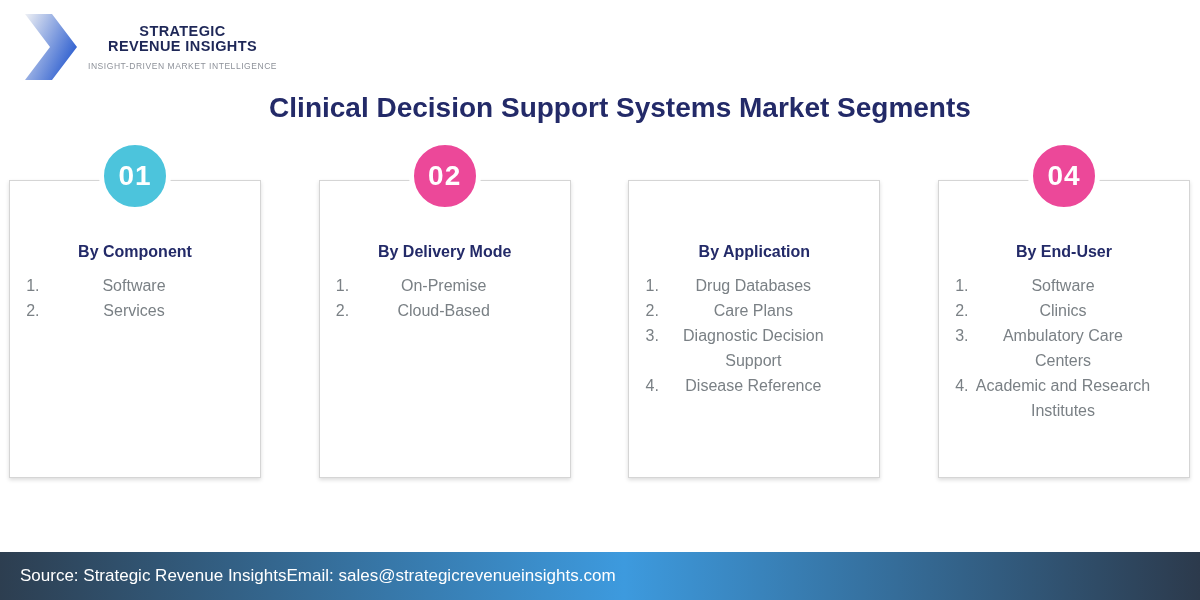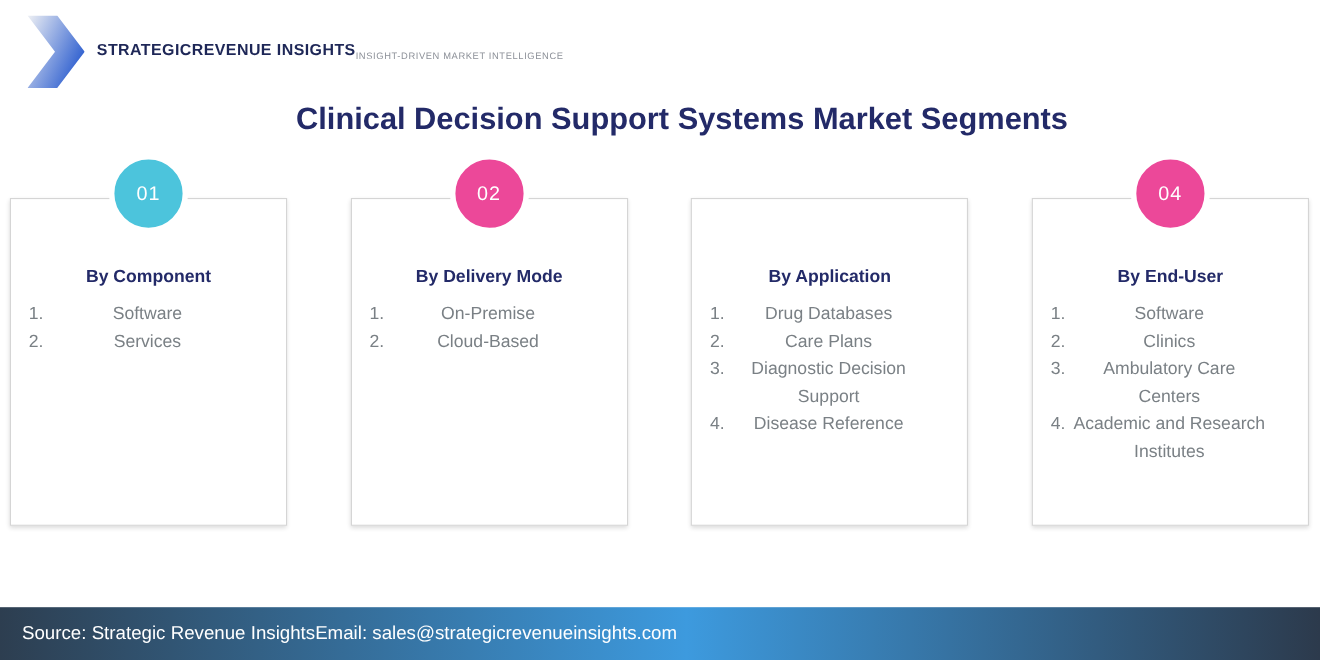--- a/index.html
+++ b/index.html
@@ -2,38 +2,38 @@
 <html style="--title-color: #232a68; --heading-color: #232a68; --list-color: #7a8085; --footer-g1: #2d3e50; --footer-g2: #3d9ade; --footer-g3: #2c3a4c;"><head>
 <meta charset="utf-8">
 <style>
   * { margin:0; padding:0; box-sizing:border-box; }
   html,body { width:1200px; height:600px; }
   body { font-family:"Liberation Sans", sans-serif; background:#ffffff; }
   .canvas { position:relative; width:1200px; height:600px; background:#fff; overflow:hidden; }
 
   
   .logo { position:absolute; top:14px; left:25px; display:flex; align-items:center; gap:11px; }
-  .logo-text { display:flex; flex-direction:row;text-align:center; }
+  .logo-text { display:flex; flex-direction:column;text-align:center; }
   .brand-line { font-size:14.5px; font-weight:bold; color:#1e2757; letter-spacing:0.4px; line-height:15px; }
   .brand-tagline { margin-top:7px; font-size:8.5px; color:#8d9199; letter-spacing:0.55px; }
 
   
   .title { position:absolute; top:92px; left:0; width:100%; text-align:center;
            font-size:28px; font-weight:bold; color:var(--title-color,#232a68);margin-left:20px; }
 
   
   .cards { position:absolute; top:180px; left:9px; width:1181px;
            display:flex; justify-content:space-between; }
   .card { position:relative; width:252px; height:298px; background:#fff;
           border:1px solid #d5d5d5; box-shadow:0 2px 4px rgba(0,0,0,0.14);
           padding-top:59px; text-align:center; }
   .circle { position:absolute; top:-41px; left:50%; transform:translateX(-50%);
             width:72px; height:72px; border-radius:50%; border:5px solid #ffffff;
             display:flex; align-items:center; justify-content:center; }
-  .circle span { color:#ffffff; font-size:18px; font-weight:normal; letter-spacing:1px; }
+  .circle span { color:#ffffff; font-size:28px; font-weight:bold; letter-spacing:1px; }
   .card h2 { font-size:16px; font-weight:bold; color:var(--heading-color,#232a68); line-height:24px; margin-bottom:9px; }
   .card ol { text-align:center; padding-left:34px; padding-right:36px;
              color:var(--list-color,#7a8085); font-size:16px; line-height:25px; }
   .card li { color:var(--list-color,#7a8085); }
 
   
   .footer { position:absolute; left:0; bottom:0; width:1200px; height:48px;
             background:linear-gradient(90deg, var(--footer-g1,#2d3e50) 0%, var(--footer-g2,#3d9ade) 52%, var(--footer-g3,#2c3a4c) 100%);
             display:flex; align-items:center; justify-content:flex-start;
             padding:0 20px; color:#ffffff; font-size:17px; }

